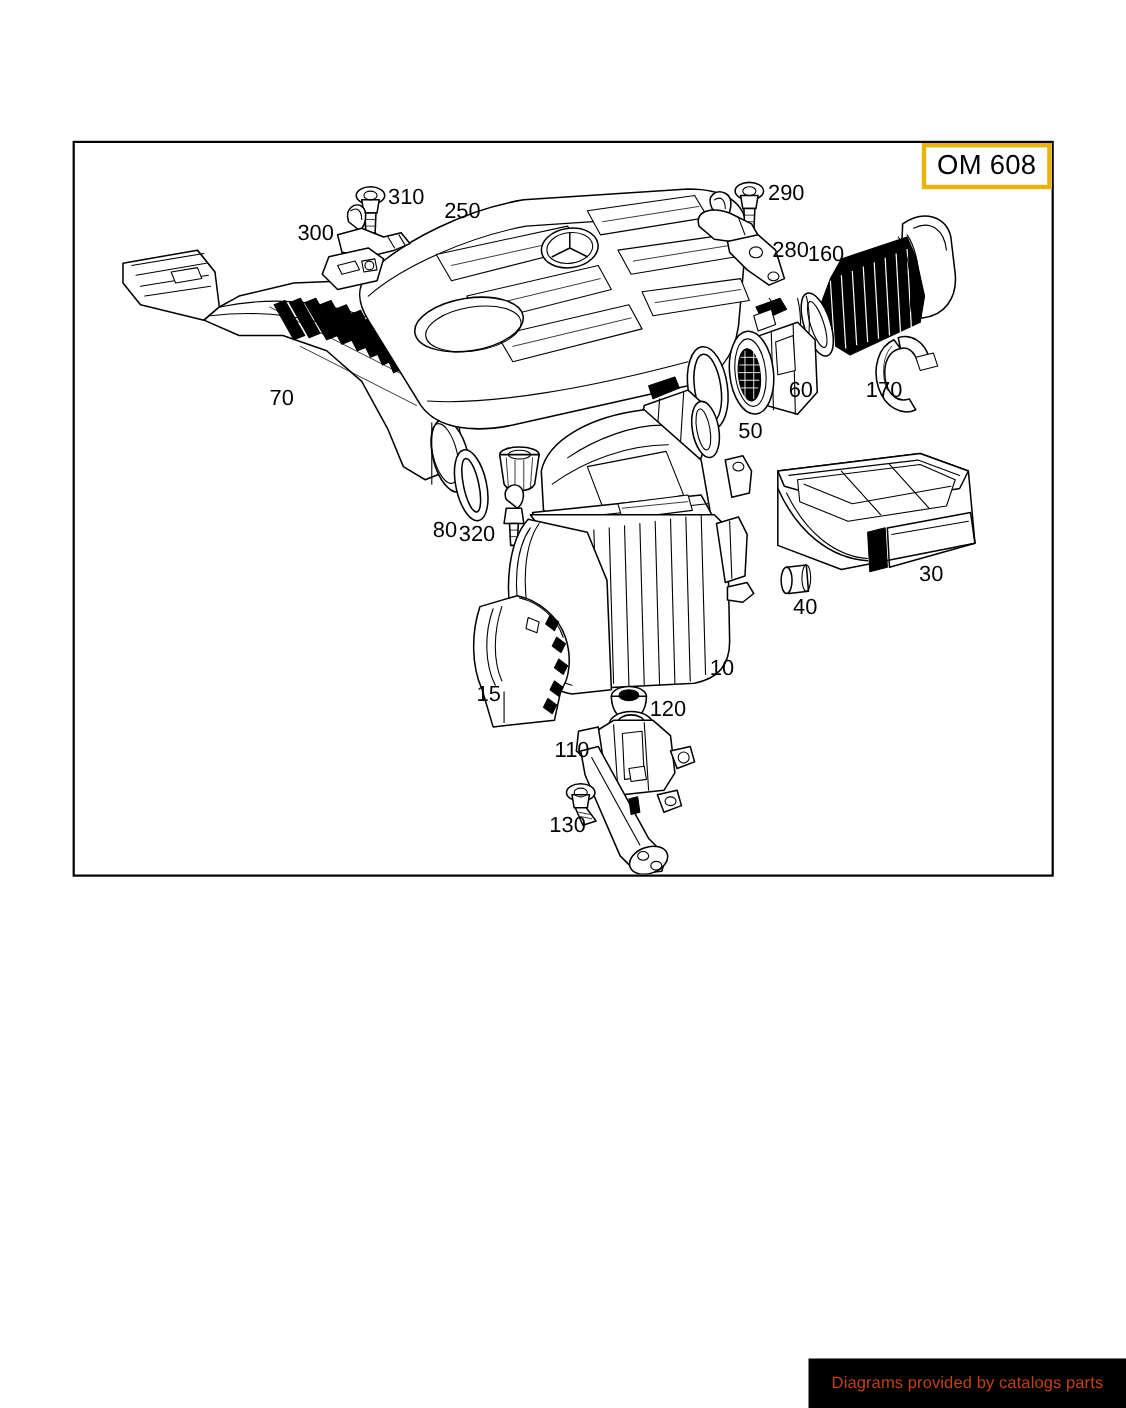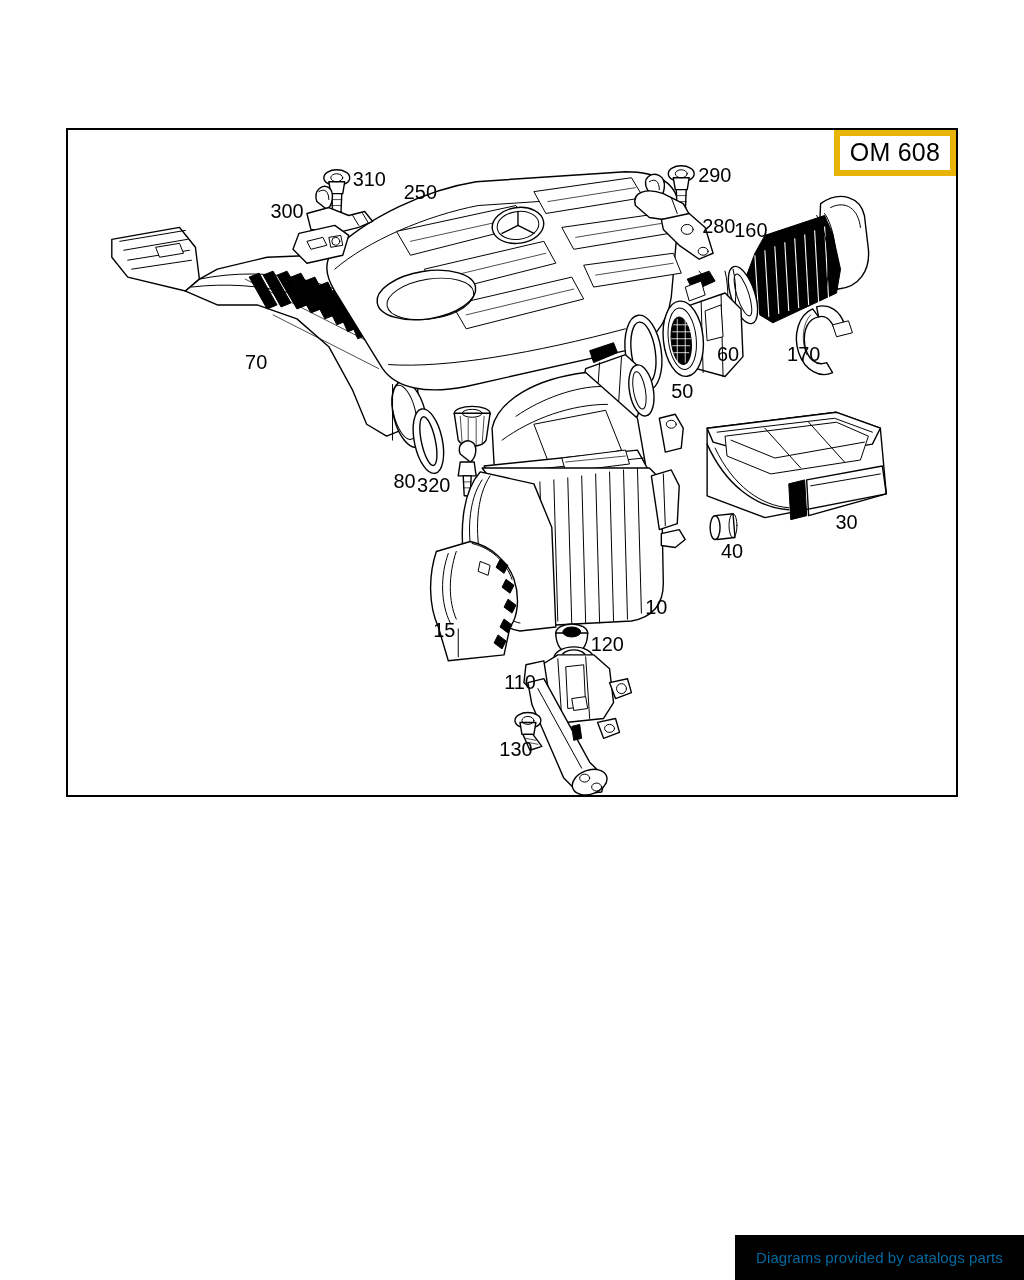--- a/index.html
+++ b/index.html
@@ -42,41 +42,41 @@
     width: 100%;
     height: 100%;
     display: block;
   }
 
   
   #engine-code-badge {
     position: absolute;
     right: 0px;
     top: 0px;
-    border: 6px solid #eab308;
+    border: 4px solid #eab308;
     box-sizing: border-box;
     padding: 3px 10px 5px 10px;
     font-size: 25px;
     line-height: 1.05;
     color: #000;
     background: #fff;
     letter-spacing: 0.2px;
     font-family: "Liberation Sans", sans-serif;
     white-space: nowrap;
   }
 
   
   #watermark-bar {
     position: absolute;
     left: 735px;
     top: 1235px;
     width: 289px;
     height: 45px;
     background: #000000;
-    color: #0369a1;
+    color: #c2410c;
     display: flex;
     align-items: center;
     justify-content: center;
     font-size: 15px;
     letter-spacing: 0.1px;
     font-family: "Liberation Sans", sans-serif;
   }
 
   
   .ln { fill: none; stroke: #000; stroke-width: 1.4; stroke-linejoin: round; stroke-linecap: round; }

